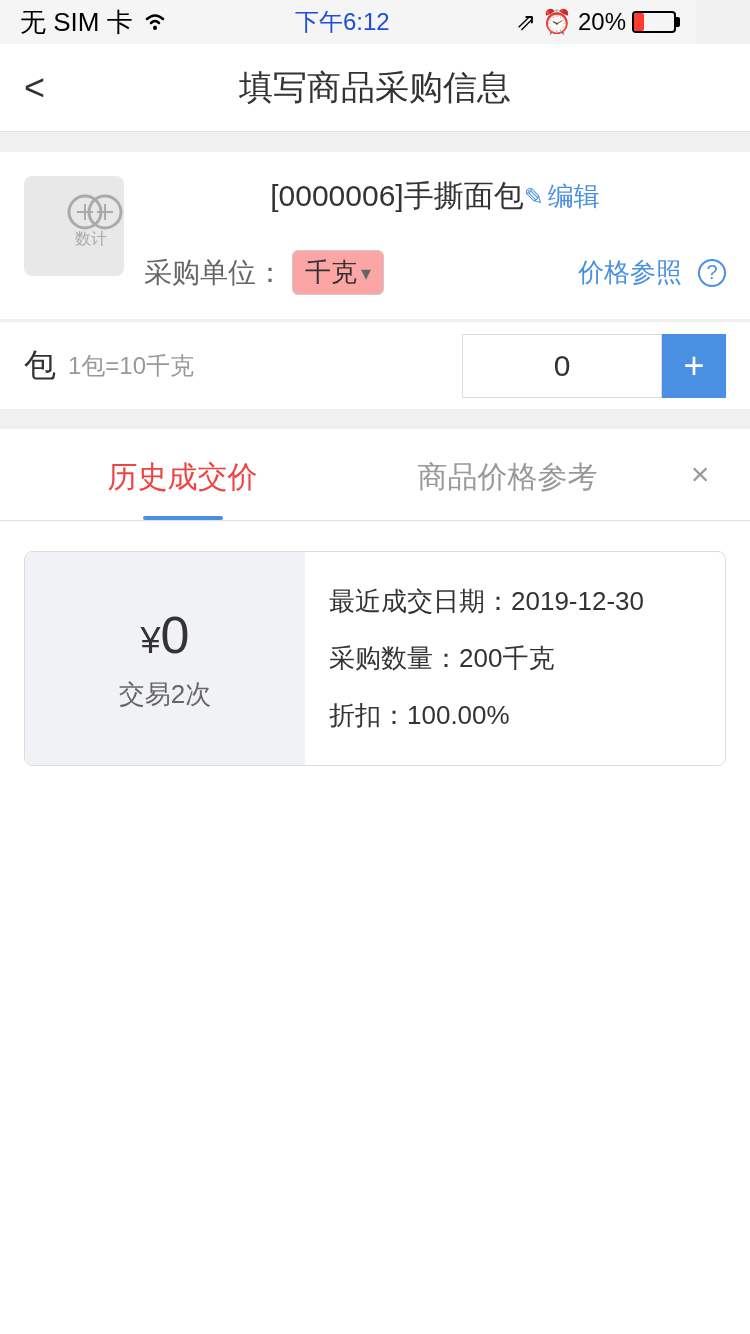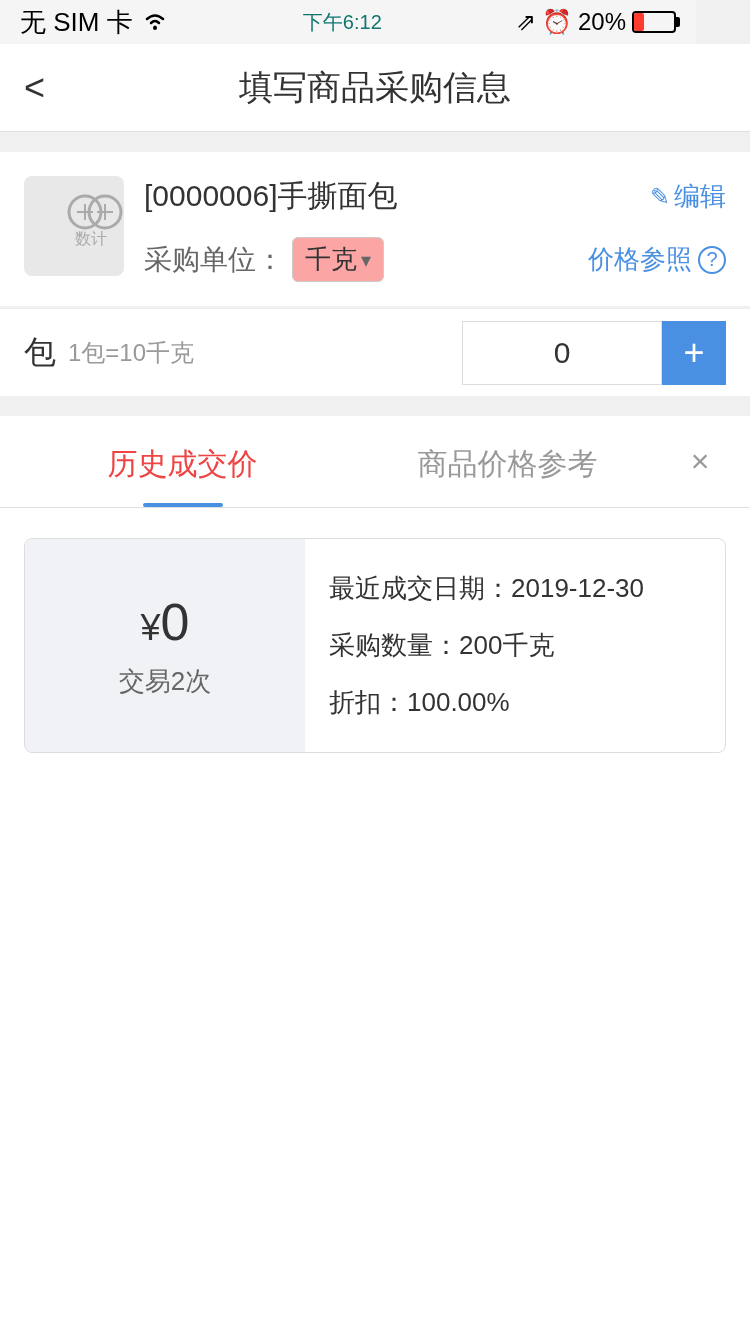--- a/index.html
+++ b/index.html
@@ -24,22 +24,22 @@
       font-size: 26px;
     }
     .status-left {
       display: flex;
       align-items: center;
       gap: 8px;
       font-size: 26px;
       color: #000;
     }
     .status-center {
-      font-size: 20px;
-      color: #0f766e;
+      font-size: 24px;
+      color: #1d4ed8;
       font-weight: 500;
     }
     .status-right {
       display: flex;
       align-items: center;
       gap: 6px;
       font-size: 24px;
       color: #000;
     }
     .battery-icon {
@@ -116,22 +116,22 @@
     .product-logo {
       font-size: 32px;
       color: #999;
     }
     .product-info {
       flex: 1;
     }
     .product-header {
       display: flex;
       align-items: center;
-      justify-content: space-between;
-      margin-bottom: 20px;
+      justify-content: center;
+      margin-bottom: 33px;
     }
     .product-name {
       font-size: 30px;
       color: #333;
       font-weight: 500;
     }
     .product-edit {
       font-size: 26px;
       color: #4a90e2;
       display: flex;
@@ -165,21 +165,21 @@
     }
     .unit-arrow {
       font-size: 20px;
       color: #666;
     }
     .price-ref {
       font-size: 26px;
       color: #4a90e2;
       display: flex;
       align-items: center;
-      gap: 6px;
+      gap: 16px;
       cursor: pointer;
     }
     .price-ref-icon {
       width: 28px;
       height: 28px;
       border: 2px solid #4a90e2;
       border-radius: 50%;
       display: flex;
       align-items: center;
       justify-content: center;

